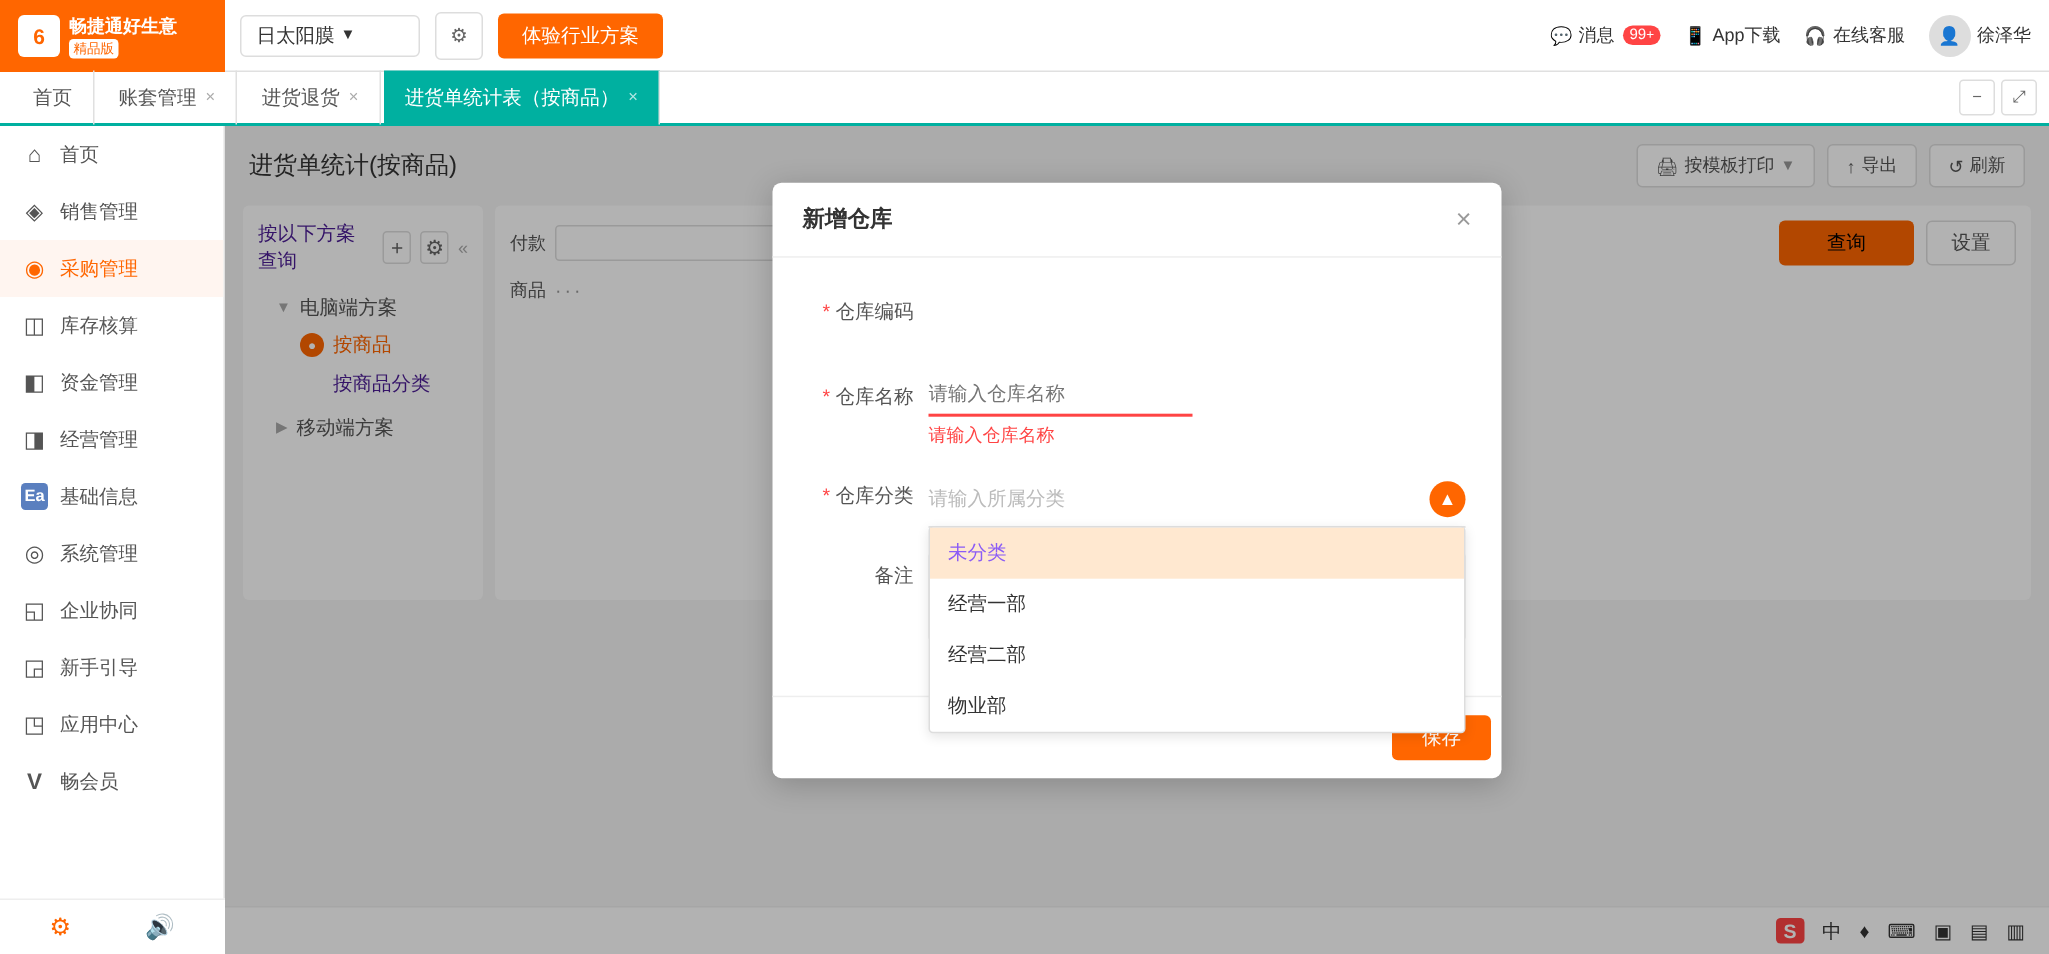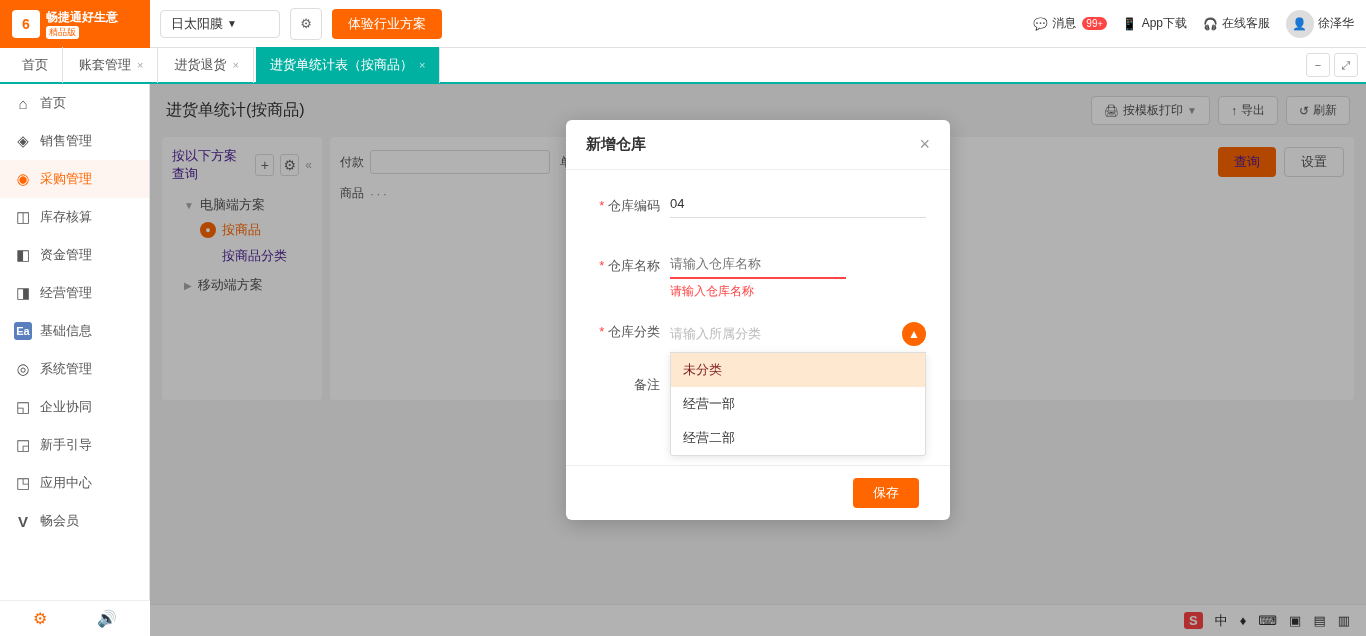--- a/index.html
+++ b/index.html
@@ -111,34 +111,34 @@
     .filter-add-btn { width: 22px; height: 22px; border: 1px solid #ddd; border-radius: 3px; display: flex; align-items: center; justify-content: center; cursor: pointer; color: #666; font-size: 14px; }
     .filter-tree { padding-left: 12px; }
     .tree-group { margin-bottom: 4px; }
     .tree-group-header { display: flex; align-items: center; gap: 6px; cursor: pointer; padding: 3px 0; color: #555; }
     .tree-group-header .arrow { color: #aaa; font-size: 10px; }
     .tree-item { display: flex; align-items: center; gap: 6px; padding: 4px 0 4px 16px; cursor: pointer; color: #4c1d95; font-size: 13px; }
     .tree-item.active { color: #ff6600; }
     .tree-item .orange-dot { width: 16px; height: 16px; background: #ff6600; border-radius: 50%; display: flex; align-items: center; justify-content: center; color: #fff; font-size: 9px; }
     .filter-input { border: 1px solid #ddd; border-radius: 3px; padding: 4px 8px; font-size: 12px; width: 120px; }
     .filter-select { border: 1px solid #ddd; border-radius: 3px; padding: 4px 8px; font-size: 12px; width: 100px; }
-    .query-btn { background: #ff6600; color: #4c1d95; border: none; border-radius: 4px; padding: 5px 16px; cursor: pointer; font-size: 13px; }
+    .query-btn { background: #ff6600; color: #000000; border: none; border-radius: 4px; padding: 5px 32px; cursor: pointer; font-size: 13px; }
     .settings-btn { background: #fff; color: #555; border: 1px solid #ddd; border-radius: 4px; padding: 5px 16px; cursor: pointer; font-size: 13px; }
 
     
     .overlay {
       position: absolute; top: 0; left: 0; right: 0; bottom: 0;
       background: rgba(0,0,0,0.3); z-index: 100;
     }
 
     
     .dialog {
       position: absolute; top: 50%; left: 50%;
       transform: translate(-50%, -60%);
-      background: #fff; border-radius: 6px; width: 384px;
+      background: #fff; border-radius: 6px; width: 486px;
       box-shadow: 0 4px 20px rgba(0,0,0,0.2); z-index: 200;
       overflow: visible;
     }
     .dialog-header {
       display: flex; align-items: center; justify-content: space-between;
       padding: 14px 20px; border-bottom: 1px solid #eee;
     }
     .dialog-title { font-size: 15px; font-weight: bold; color: #333; }
     .dialog-close { cursor: pointer; color: #999; font-size: 18px; }
     .dialog-body { padding: 20px 24px; }
@@ -168,28 +168,28 @@
       color: #fff; font-size: 12px; cursor: pointer;
     }
     .dropdown-menu {
       position: absolute; top: 36px; left: 0; right: 0;
       background: #fff; border: 1px solid #ddd; border-radius: 3px;
       z-index: 300; box-shadow: 0 2px 8px rgba(0,0,0,0.1);
     }
     .dropdown-option {
       padding: 8px 12px; cursor: pointer; font-size: 13px; color: #333;
     }
-    .dropdown-option.selected { background: #ffe8d0; color: #7f1d1d; }
+    .dropdown-option.selected { background: #ffe8d0; color: #8b5cf6; }
     .form-textarea {
       flex: 1; border: 1px solid #ddd; border-radius: 3px;
       padding: 6px 8px; font-size: 13px; resize: vertical; min-height: 60px;
     }
     .dialog-footer {
       display: flex; justify-content: flex-end; gap: 10px;
-      padding: 12px 31px; border-top: 1px solid #eee;
+      padding: 12px 7px; border-top: 1px solid #eee;
     }
     .btn-save {
       background: #ff6600; color: #fff; border: none;
       border-radius: 4px; padding: 6px 20px; cursor: pointer; font-size: 13px;
     }
     .dots-btn { color: #999; cursor: pointer; letter-spacing: 2px; }
 
     
     ::-webkit-scrollbar { width: 4px; }
     ::-webkit-scrollbar-thumb { background: #ddd; border-radius: 2px; }
@@ -410,21 +410,20 @@
         <span class="dialog-title">新增仓库</span>
         <span class="dialog-close">×</span>
       </div>
       <div class="dialog-body">
 
         <div class="form-row">
           <div class="form-label">
             <span class="required">*</span>
             <span>仓库编码</span>
           </div>
-          <input class="form-input" type="text" value="04" style="">
         </div>
 
         <div class="form-row" style="flex-direction:column;gap:0;">
           <div style="display:flex;align-items:flex-start;margin-top:16px;">
             <div class="form-label">
               <span class="required">*</span>
               <span>仓库名称</span>
             </div>
             <div class="form-input-wrap">
               <input class="form-input error-border" type="text" placeholder="请输入仓库名称" style="">
@@ -443,20 +442,21 @@
           <div class="form-input-wrap" style="position:relative;">
             <div class="dropdown-trigger">
               <span style="color:#bbb;">请输入所属分类</span>
               <div class="dropdown-arrow">▲</div>
             </div>
 
             <div class="dropdown-menu">
               <div class="dropdown-option selected">未分类</div>
               <div class="dropdown-option">经营一部</div>
               <div class="dropdown-option">经营二部</div>
+              <div class="dropdown-option">物业部</div>
             </div>
           </div>
         </div>
 
         <div class="form-row">
           <div class="form-label">备注</div>
           <textarea class="form-textarea" style=""></textarea>
         </div>
       </div>
       <div class="dialog-footer">

